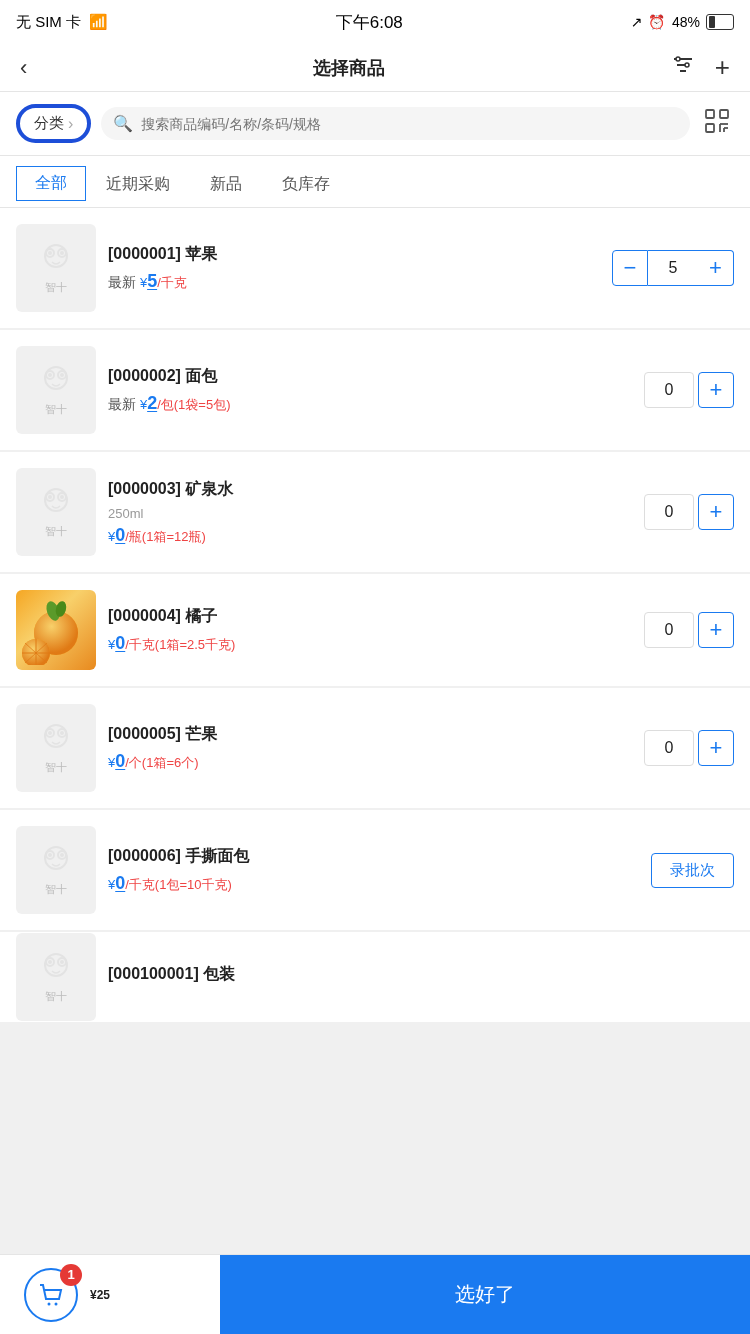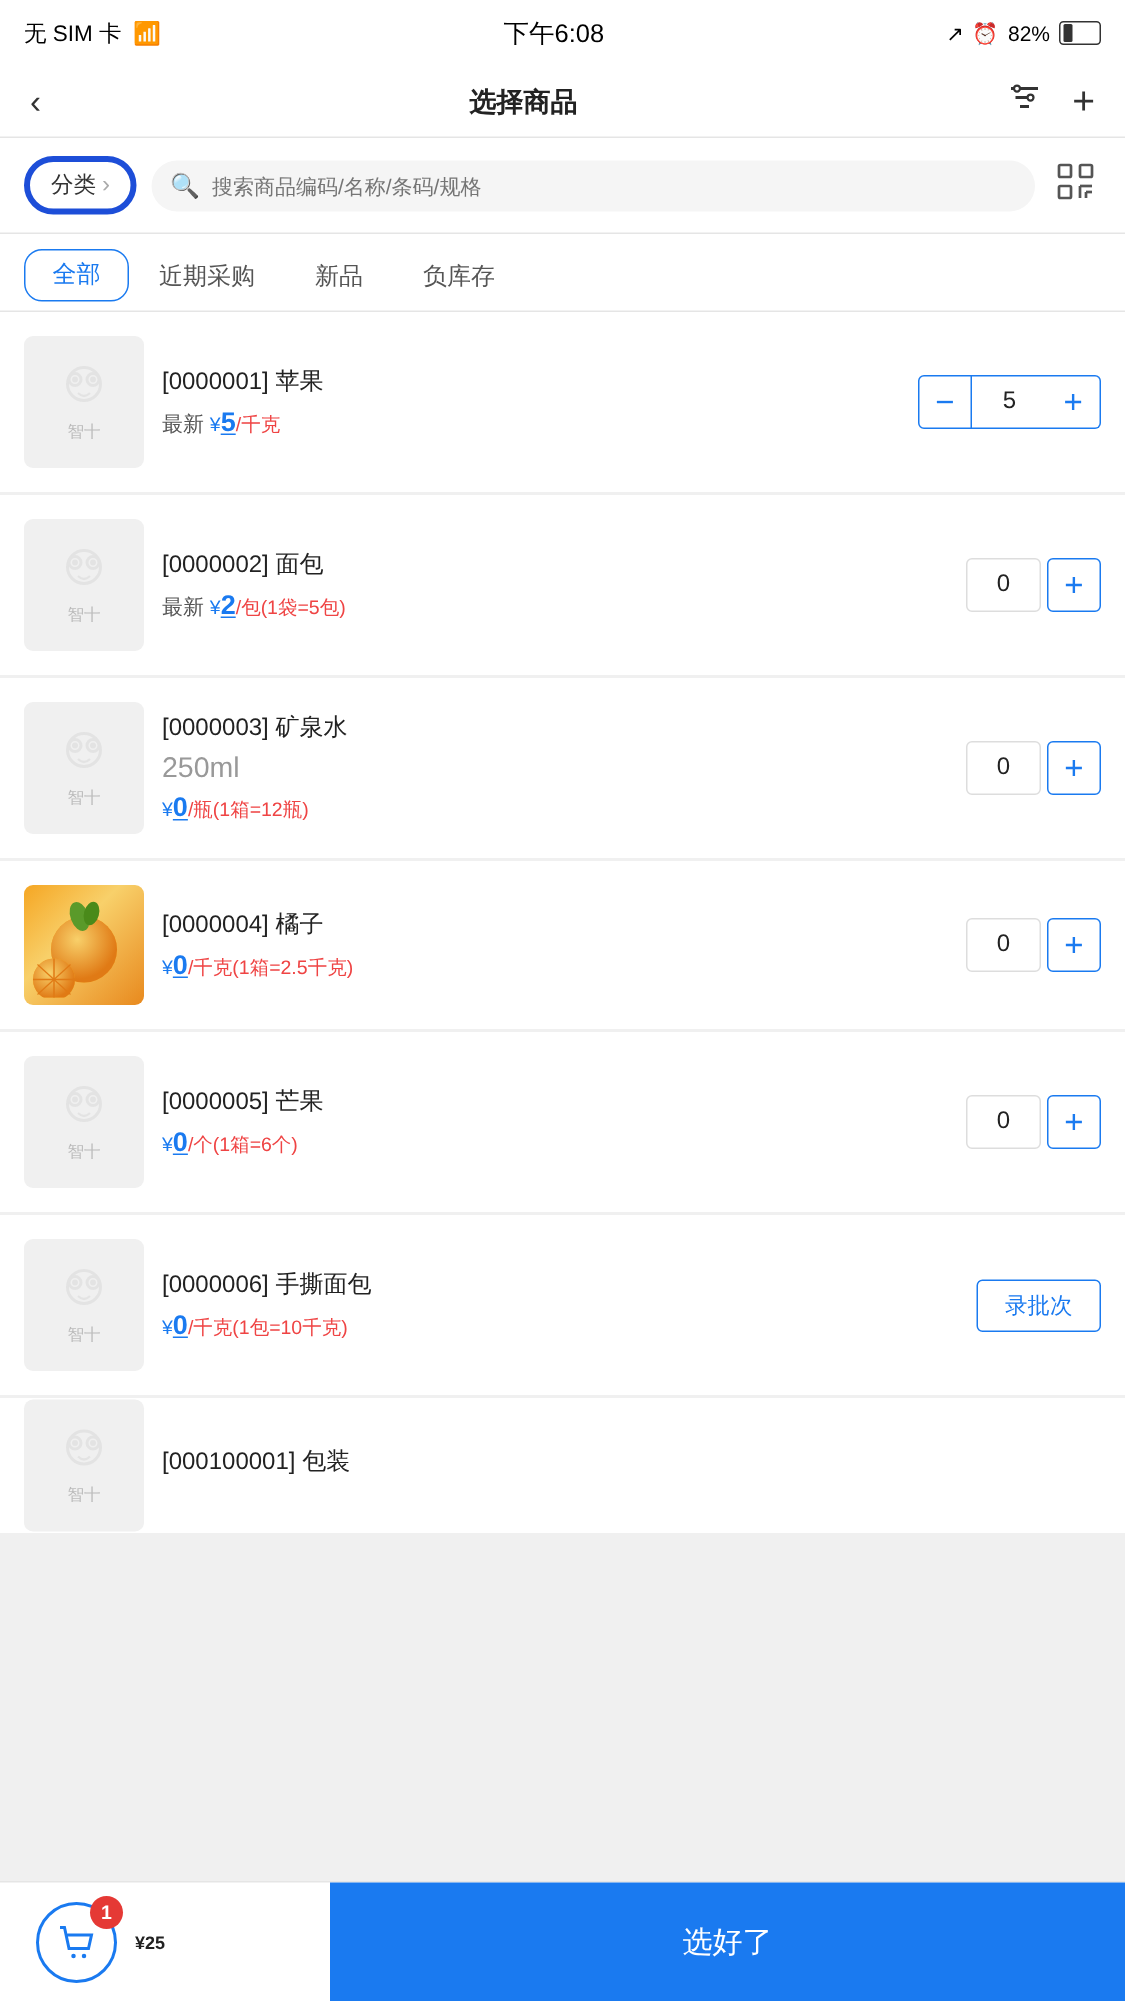--- a/index.html
+++ b/index.html
@@ -177,24 +177,24 @@
       flex-shrink: 0;
     }
     .product-thumb svg { opacity: 0.35; }
     .product-info {
       flex: 1;
     }
     .product-name {
       font-size: 16px;
       color: #222;
       margin-bottom: 6px;
-      font-weight: 400;
+      font-weight: 700;
     }
     .product-spec {
-      font-size: 19px;
+      font-size: 13px;
       color: #999;
       margin-bottom: 4px;
     }
     .product-price {
       font-size: 14px;
       color: #555;
     }
     .product-price .label { color: #555; }
     .product-price .currency { color: #1a7af0; font-size: 13px; }
     .product-price .amount { color: #1a7af0; font-size: 18px; font-weight: 600; text-decoration: underline; text-underline-offset: 2px; }
@@ -338,21 +338,21 @@
 
 <div class="status-bar">
   <div class="status-left">
     <span>无 SIM 卡</span>
     <span>📶</span>
   </div>
   <div class="status-center">下午6:08</div>
   <div class="status-right">
     <span>↗</span>
     <span>⏰</span>
-    <span>82%</span>
+    <span>48%</span>
     <div class="battery-box">
       <div class="battery-fill"></div>
     </div>
   </div>
 </div>
 
 <div class="nav-bar">
   <button class="nav-icon-btn">‹</button>
   <span class="nav-title">选择商品</span>
   <div class="nav-right">
@@ -385,21 +385,21 @@
       <rect x="2" y="16" width="8" height="8" rx="1"></rect>
       <line x1="16" y1="16" x2="16" y2="24"></line>
       <line x1="16" y1="16" x2="24" y2="16"></line>
       <line x1="20" y1="20" x2="24" y2="20"></line>
       <line x1="20" y1="20" x2="20" y2="24"></line>
     </svg>
   </button>
 </div>
 
 <div class="tab-bar">
-  <button class="tab-item active" style="border:1.5px solid #1a7af0; border-radius:12px; padding:6px 18px; margin-bottom:6px; color:#1a7af0;">
+  <button class="tab-item active" style="border:1.5px solid #1a7af0; border-radius:0; padding:6px 18px; margin-bottom:6px; color:#1a7af0;">
     <span>全部</span>
   </button>
   <button class="tab-item">
     <span>近期采购</span>
   </button>
   <button class="tab-item">
     <span>新品</span>
   </button>
   <button class="tab-item">
     <span>负库存</span>

